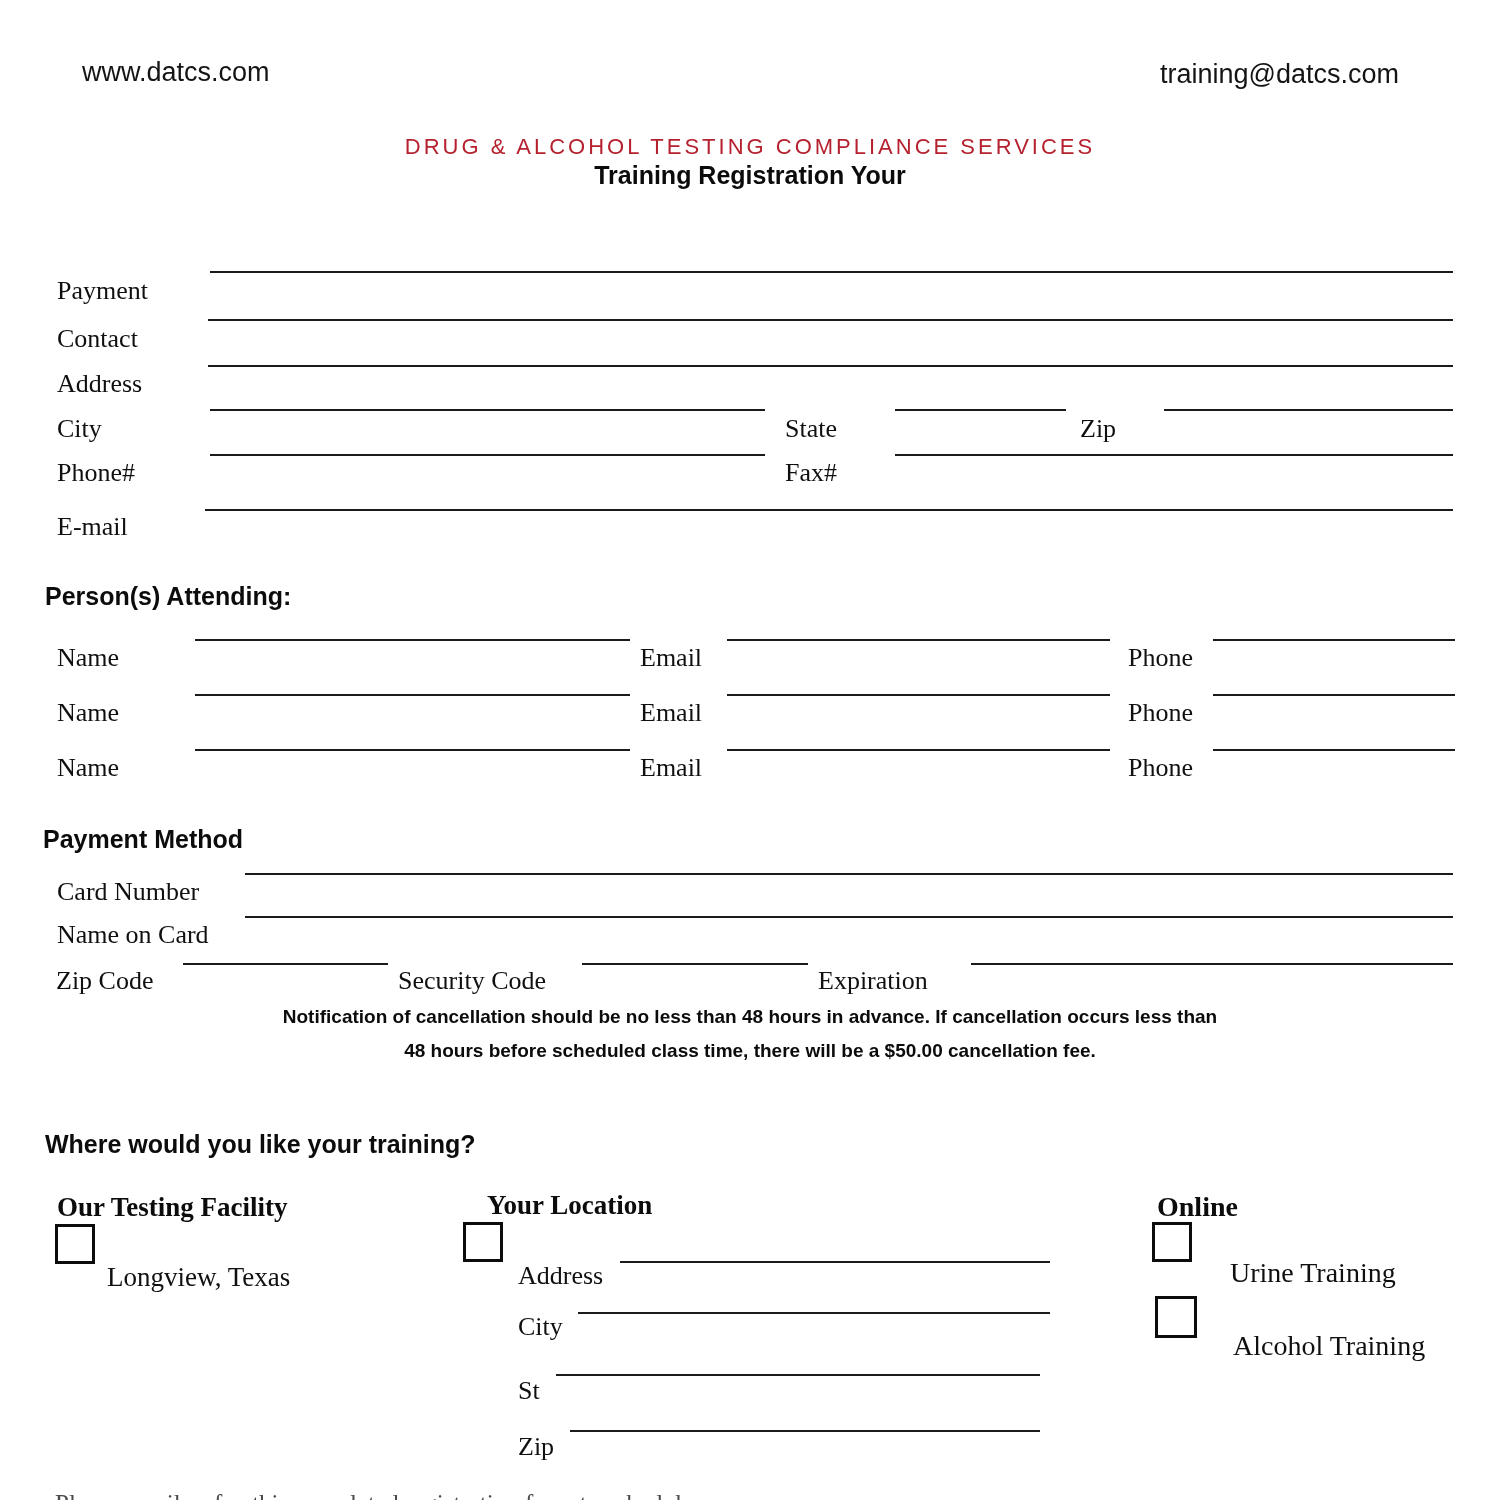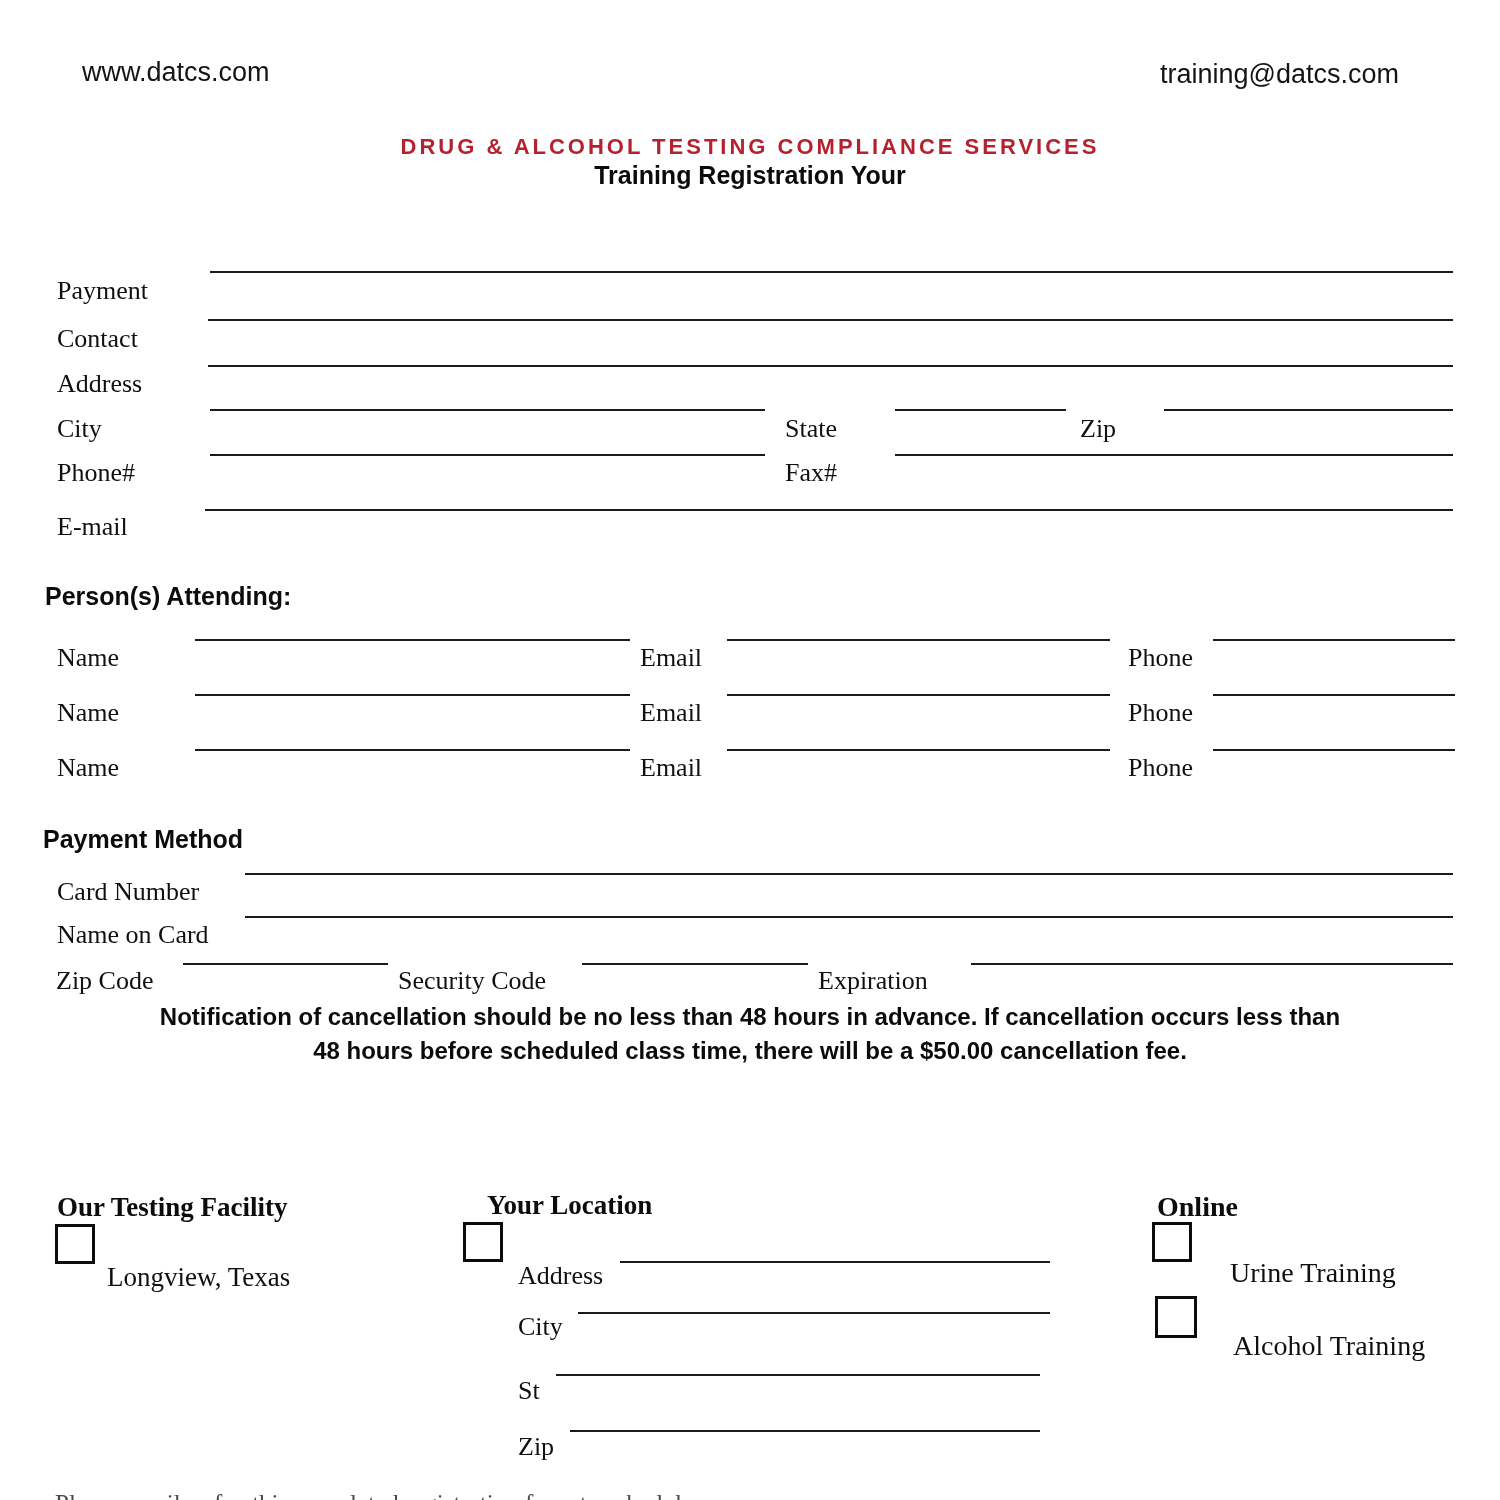--- a/index.html
+++ b/index.html
@@ -14,26 +14,26 @@
   .checkbox{position:absolute;width:40px;height:40px;border:3px solid #0c0c0c;background:#ffffff;box-sizing:border-box;}
   .top-contact{font-family:"Liberation Sans",sans-serif;font-size:27px;color:#141414;white-space:nowrap;}
   .logo-wrap{position:absolute;left:0;right:0;top:6px;text-align:center;}
   .logo-text{display:inline-block;font-family:"DejaVu Sans",sans-serif;font-weight:bold;
              font-size:135px;line-height:124px;letter-spacing:-7px;
              color:#1c4f8f;
              background:linear-gradient(180deg,#0b2a57 0%,#123a70 38%,#1f5699 72%,#2e74c0 100%);
              -webkit-background-clip:text;background-clip:text;-webkit-text-fill-color:transparent;
              transform:scaleX(1.75);transform-origin:center top;}
   .tagline{position:absolute;left:0;right:0;top:134px;text-align:center;
-           font-family:"Liberation Sans",sans-serif;font-weight:bold;font-size:22px;
+           font-family:"Liberation Sans",sans-serif;font-weight:normal;font-size:22px;
            letter-spacing:3px;color:#b5212e;white-space:nowrap;}
   .form-title{position:absolute;left:0;right:0;top:161px;text-align:center;
               font-family:"Liberation Sans",sans-serif;font-weight:bold;font-size:25px;color:#0b0b0b;}
   .notice{position:absolute;left:0;right:0;top:1000px;text-align:center;
-          font-family:"Liberation Sans",sans-serif;font-weight:bold;font-size:24px;
+          font-family:"Liberation Sans",sans-serif;font-weight:bold;font-size:19px;
           line-height:34px;color:#0b0b0b;}
   .cutoff{position:absolute;left:55px;top:1491px;width:690px;height:9px;overflow:hidden;}
   .cutoff span{display:block;font-family:"Liberation Serif",serif;font-size:25px;line-height:25px;color:#4a4a4a;}
 </style>
 </head>
 <body>
 
 <div class="page">
 
   <div class="abs top-contact" style="left:82px;top:26px;">www.datcs.com</div>
@@ -110,20 +110,21 @@
   <div class="abs serif-label" style="left:398px;top:936px;">Security Code</div>
   <div class="hline" style="left:582px;width:226px;top:963px;"></div>
   <div class="abs serif-label" style="left:818px;top:936px;">Expiration</div>
   <div class="hline" style="left:971px;width:482px;top:963px;"></div>
 
   <div class="notice">
     <div>Notification of cancellation should be no less than 48 hours in advance. If cancellation occurs less than</div>
     <div>48 hours before scheduled class time, there will be a $50.00 cancellation fee.</div>
   </div>
 
+  <div class="abs sans-head" style="left:45px;top:1099px;">Where would you like your training?</div>
 
   <div>
     <div class="abs serif-head" style="left:57px;top:1161px;">Our Testing Facility</div>
     <div class="checkbox" style="left:55px;top:1224px;"></div>
     <div class="abs serif-label-lg" style="left:107px;top:1231px;font-size:27px;">Longview, Texas</div>
   </div>
 
   <div>
     <div class="abs serif-head" style="left:487px;top:1159px;">Your Location</div>
     <div class="checkbox" style="left:463px;top:1222px;"></div>

